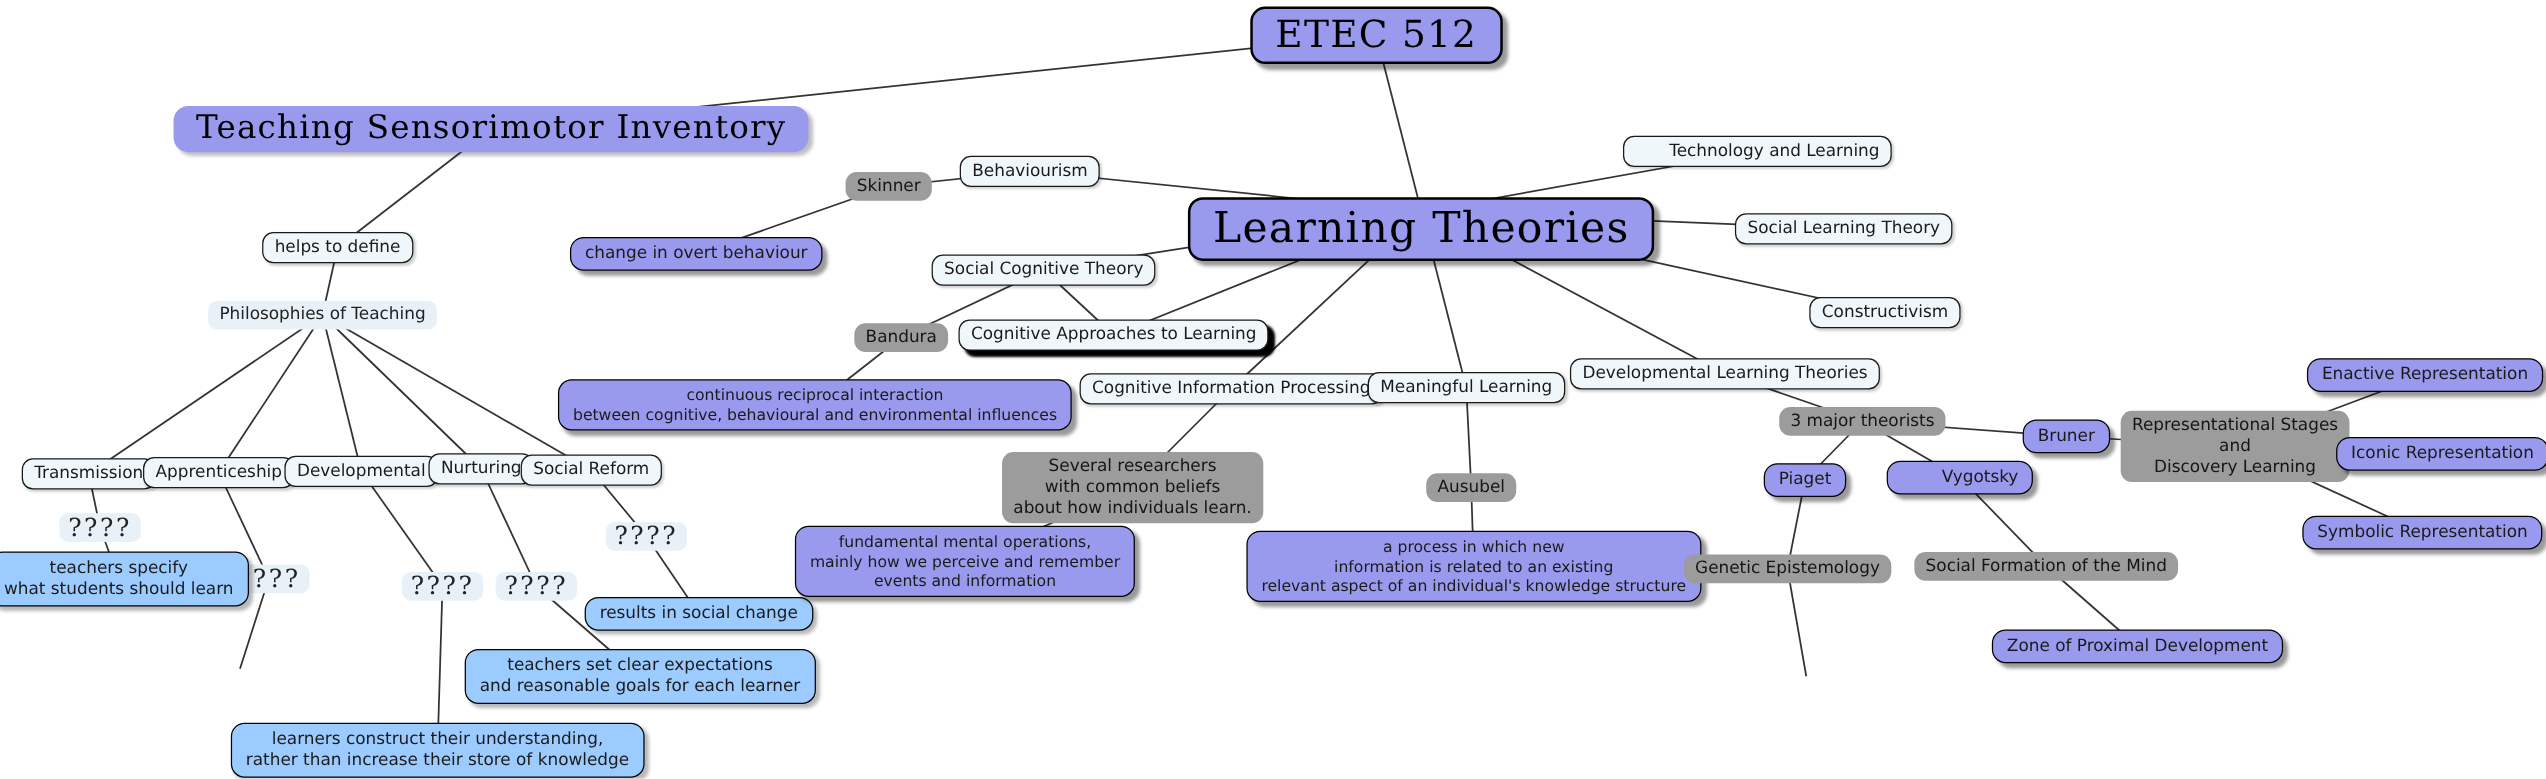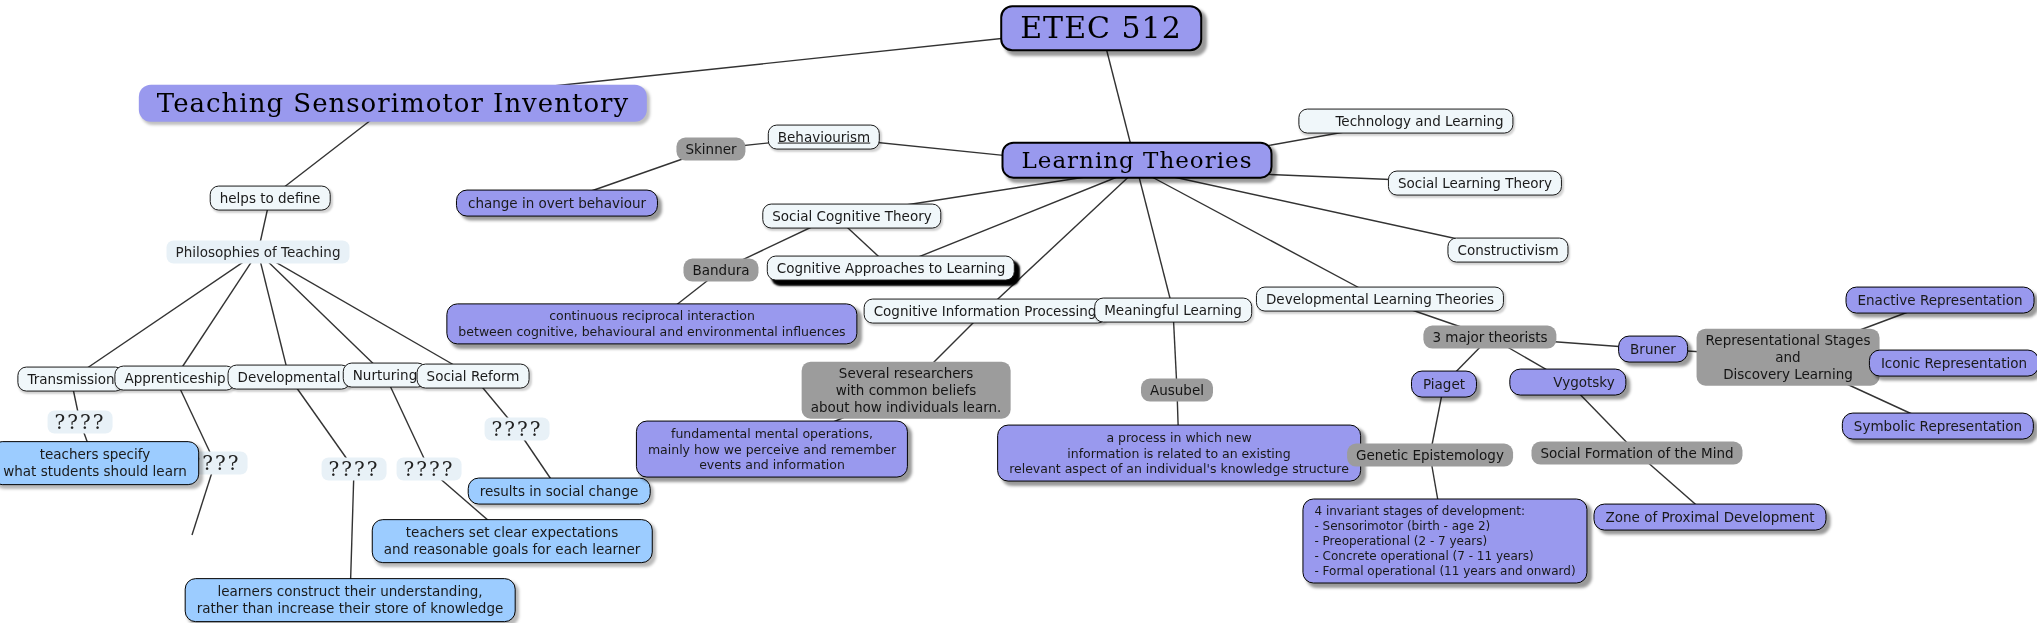--- a/index.html
+++ b/index.html
@@ -99,44 +99,44 @@
       <line x1="1788" y1="357" x2="1940" y2="300"></line>
       <line x1="1788" y1="357" x2="1954" y2="363"></line>
       <line x1="1788" y1="357" x2="1938" y2="426"></line>
       <line x1="1444" y1="384" x2="1430" y2="455"></line>
       <line x1="1430" y1="455" x2="1445" y2="541"></line>
       <line x1="1568" y1="382" x2="1637" y2="453"></line>
       <line x1="1637" y1="453" x2="1710" y2="517"></line>
     </svg>
 <div class="node title" style="left: 1101px; top: 28px; font-size: 30px;">ETEC 512</div>
     <div class="node title noborder" style="left: 393px; top: 103px; font-size: 26px;">Teaching Sensorimotor Inventory</div>
-    <div class="node title" style="left: 1137px; top: 160px; font-size: 23px;">Learning Theories</div>
+    <div class="node title" style="left: 1137px; top: 183px; font-size: 34px;">Learning Theories</div>
     <div class="node white" style="left: 270px; top: 198px;">helps to define</div>
     <div class="node plain" style="left: 258px; top: 252px;">Philosophies of Teaching</div>
     <div class="node white" style="left: 71px; top: 379px;">Transmission</div>
     <div class="node white" style="left: 175px; top: 378px;">Apprenticeship</div>
     <div class="node white" style="left: 289px; top: 377px;">Developmental</div>
     <div class="node white" style="left: 385px; top: 375px;">Nurturing</div>
     <div class="node white" style="left: 473px; top: 376px;">Social Reform</div>
     <div class="node plain question" style="left: 80px; top: 422px;">????</div>
     <div class="node plain question" style="left: 215px; top: 463px;">????</div>
     <div class="node plain question" style="left: 354px; top: 469px;">????</div>
     <div class="node plain question" style="left: 429px; top: 469px;">????</div>
     <div class="node plain question" style="left: 517px; top: 429px;">????</div>
     <div class="node blue" style="left: 95px; top: 463px;">teachers specify
 what students should learn</div>
     <div class="node blue" style="left: 512px; top: 541px;">teachers set clear expectations
 and reasonable goals for each learner</div>
     <div class="node blue" style="left: 350px; top: 600px;">learners construct their understanding,
 rather than increase their store of knowledge</div>
     <div class="node blue" style="left: 559px; top: 491px;">results in social change</div>
     <div class="node gray" style="left: 711px; top: 149px;">Skinner</div>
-    <div class="node white" style="left: 824px; top: 137px; text-decoration: underline;">Behaviourism</div>
+    <div class="node white" style="left: 824px; top: 137px;">Behaviourism</div>
     <div class="node purple" style="left: 557px; top: 203px;">change in overt behaviour</div>
-    <div class="node white" style="left: 835px; top: 216px; margin-left: 17px;">Social Cognitive Theory</div>
+    <div class="node white" style="left: 835px; top: 216px;">Social Cognitive Theory</div>
     <div class="node gray" style="left: 721px; top: 270px;">Bandura</div>
     <div class="node white blackshadow" style="left: 891px; top: 268px;">Cognitive Approaches to Learning</div>
     <div class="node purple" style="left: 652px; top: 324px; font-size: 12.5px;">continuous reciprocal interaction
 between cognitive, behavioural and environmental influences</div>
     <div class="node white" style="left: 985px; top: 311px;">Cognitive Information Processing</div>
     <div class="node white" style="left: 1173px; top: 310px;">Meaningful Learning</div>
     <div class="node gray" style="left: 906px; top: 390px;">Several researchers
 with common beliefs
 about how individuals learn.</div>
     <div class="node gray" style="left: 1177px; top: 390px;">Ausubel</div>
@@ -154,20 +154,15 @@
     <div class="node purple" style="left: 1444px; top: 384px;">Piaget</div>
     <div class="node purple" style="left: 1568px; top: 382px; padding-left: 43px;">Vygotsky</div>
     <div class="node purple" style="left: 1653px; top: 349px;">Bruner</div>
     <div class="node gray" style="left: 1788px; top: 357px;">Representational Stages
 and
 Discovery Learning</div>
     <div class="node purple" style="left: 1940px; top: 300px;">Enactive Representation</div>
     <div class="node purple" style="left: 1954px; top: 363px;">Iconic Representation</div>
     <div class="node purple" style="left: 1938px; top: 426px;">Symbolic Representation</div>
     <div class="node gray" style="left: 1430px; top: 455px;">Genetic Epistemology</div>
-    <div class="node purple left" style="left: 1445px; top: 541px; font-size: 12px;">4 invariant stages of development:
-- Sensorimotor (birth - age 2)
-- Preoperational (2 - 7 years)
-- Concrete operational (7 - 11 years)
-- Formal operational (11 years and onward)</div>
     <div class="node gray" style="left: 1637px; top: 453px;">Social Formation of the Mind</div>
     <div class="node purple" style="left: 1710px; top: 517px;">Zone of Proximal Development</div>
   </div>
 
 </body></html>

